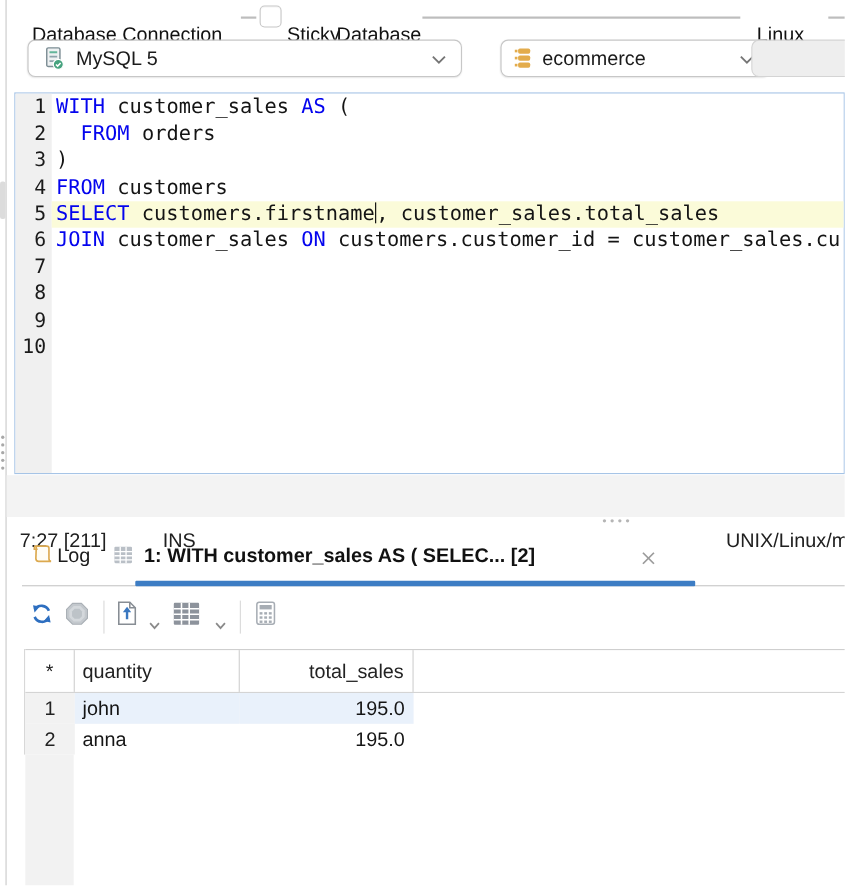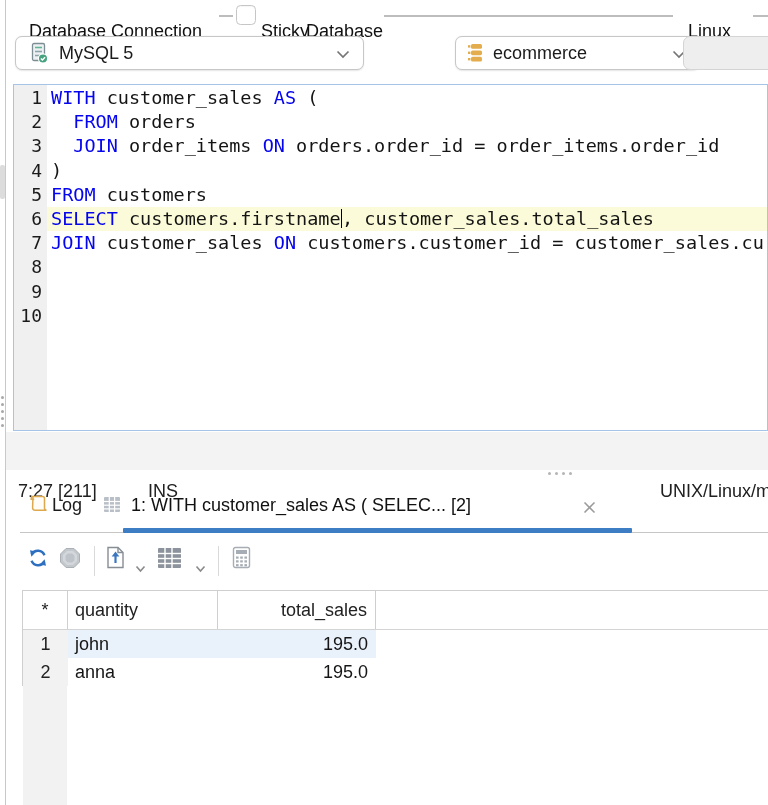--- a/index.html
+++ b/index.html
@@ -32,21 +32,21 @@
   .caret{display:inline-block;width:1.5px;height:19px;background:#000;vertical-align:-3px;}
   .gutter,.code{padding-top:1px;box-sizing:border-box;}
   
   .status-band{left:6px;top:432px;width:762px;height:38px;background:#f3f3f3;}
   .status-text{top:441px;white-space:nowrap;color:#202020;margin-top:40px;}
   
   .h-dots{left:548px;top:472px;display:flex;gap:4px;}
   .h-dots i{width:3px;height:3px;border-radius:50%;background:#b5b5b5;}
   
   .tab-label{top:495px;white-space:nowrap;}
-  .tab-label.active{font-weight:normal;color:#111;}
+  .tab-label.active{font-weight:bold;color:#111;}
   .tabline{left:20px;top:532px;width:748px;height:1px;background:#c6c6c6;}
   .tab-underline{left:123px;top:528px;width:509px;height:5px;background:#3d7dc4;border-radius:1px;}
   
   .tbtn{top:546px;width:26px;height:28px;display:flex;align-items:center;justify-content:center;}
   .tsep{top:546px;width:1px;height:30px;background:#d9d9d9;}
   
   .tbl{left:22px;top:590px;width:746px;border-left:1px solid #cfcfcf;box-sizing:border-box;}
   .thead{display:flex;height:40px;border-top:1px solid #cfcfcf;border-bottom:1px solid #d4d4d4;background:#fff;box-sizing:border-box;align-items:center;}
   .th{height:100%;display:flex;align-items:center;box-sizing:border-box;border-right:1px solid #cfcfcf;color:#222;}
   .th.filler{border-right:none;flex:1;}
@@ -74,21 +74,21 @@
 
 <div class="abs grp-label" style="left:29px">Database Connection</div>
 <div class="abs grp-line" style="left:219px;width:14px"></div>
 <div class="abs checkbox"></div>
 <div class="abs grp-label" style="left:261px">Sticky</div>
 <div class="abs grp-label" style="left:306px">Database</div>
 <div class="abs grp-line" style="left:384px;width:289px"></div>
 <div class="abs grp-label" style="left:688px">Linux</div>
 <div class="abs grp-line" style="left:753px;width:15px"></div>
 
-<div class="abs combo" style="left:15px;width:349px">
+<div class="abs combo" style="left:25px;width:395px">
   <span style="margin-left:13px;display:flex">
     <svg width="20" height="22" viewBox="0 0 20 22">
         <rect x="3.5" y="1.5" width="12" height="17" rx="1.5" fill="#eef1f2" stroke="#7c8d94" stroke-width="1.3"></rect>
         <line x1="6" y1="5.5" x2="13" y2="5.5" stroke="#63b59a" stroke-width="1.6"></line>
         <line x1="6" y1="9.5" x2="13" y2="9.5" stroke="#8ea3ab" stroke-width="1.6"></line>
         <line x1="6" y1="13.5" x2="13" y2="13.5" stroke="#8ea3ab" stroke-width="1.6"></line>
         <circle cx="14" cy="16.5" r="4.6" fill="#47a37f" stroke="#fff" stroke-width="1.1"></circle>
         <path d="M11.9 16.6 l1.5 1.5 l2.7 -2.8" fill="none" stroke="#fff" stroke-width="1.4"></path>
       </svg>
   </span>
@@ -132,21 +132,20 @@
       <div class="ln">5</div>
       <div class="ln">6</div>
       <div class="ln">7</div>
       <div class="ln">8</div>
       <div class="ln">9</div>
       <div class="ln">10</div>
     </div>
   <div class="code" id="code">
       <div class="cl"><span class="kw">WITH</span><span> customer_sales </span><span class="kw">AS</span><span> (</span></div>
       <div class="cl"><span>  </span><span class="kw">FROM</span><span> orders</span></div>
-      <div class="cl"><span>  </span><span class="kw">JOIN</span><span> order_items </span><span class="kw">ON</span><span> orders.order_id = order_items.order_id</span></div>
       <div class="cl"><span>)</span></div>
       <div class="cl"><span class="kw">FROM</span><span> customers</span></div>
       <div class="cl hl"><span class="kw">SELECT</span><span> customers.firstname</span><span class="caret"></span><span>, customer_sales.total_sales</span></div>
       <div class="cl"><span class="kw">JOIN</span><span> customer_sales </span><span class="kw">ON</span><span> customers.customer_id = customer_sales.cu</span></div>
       <div class="cl"></div>
     </div>
 </div>
 
 <div class="abs status-band"></div>
 <div class="abs status-text" style="left:18px">7:27 [211]</div>

